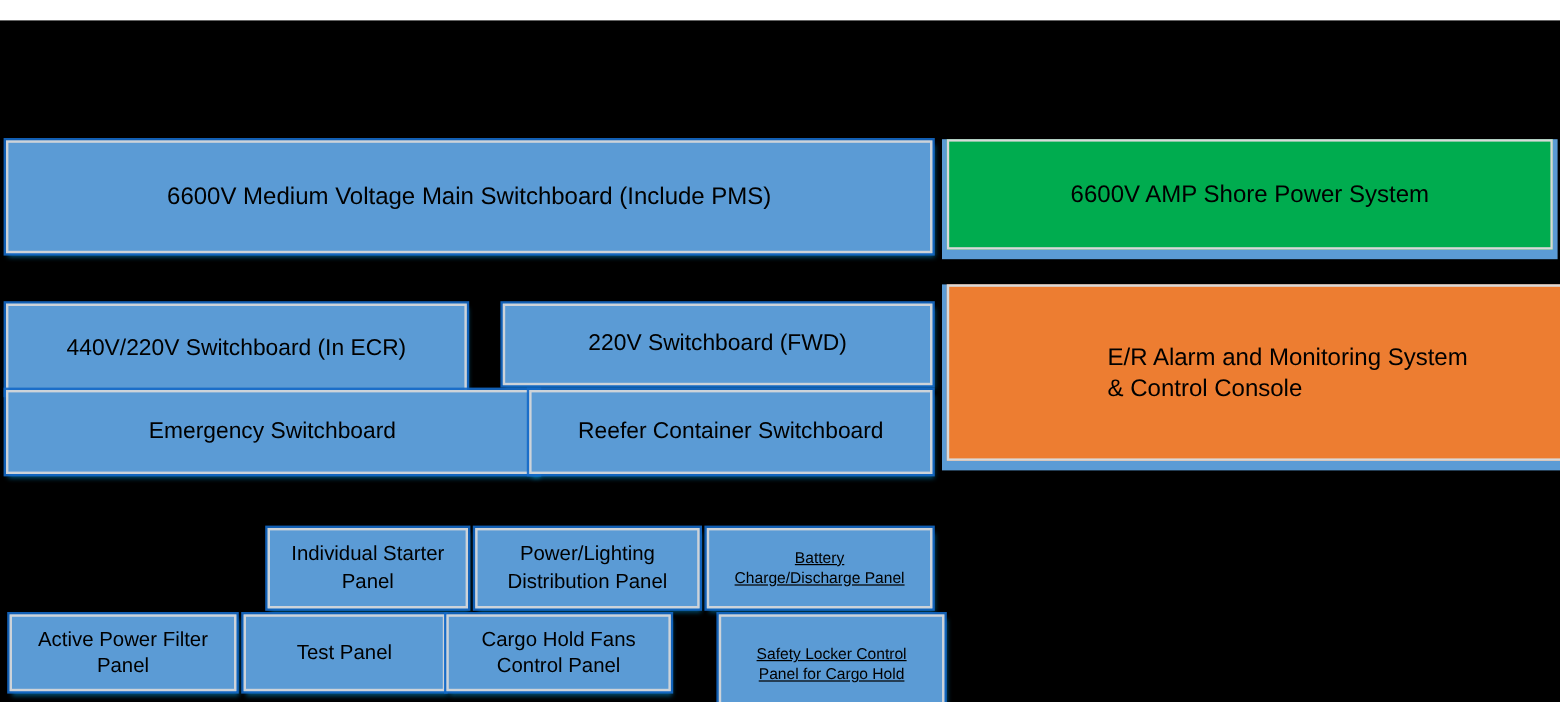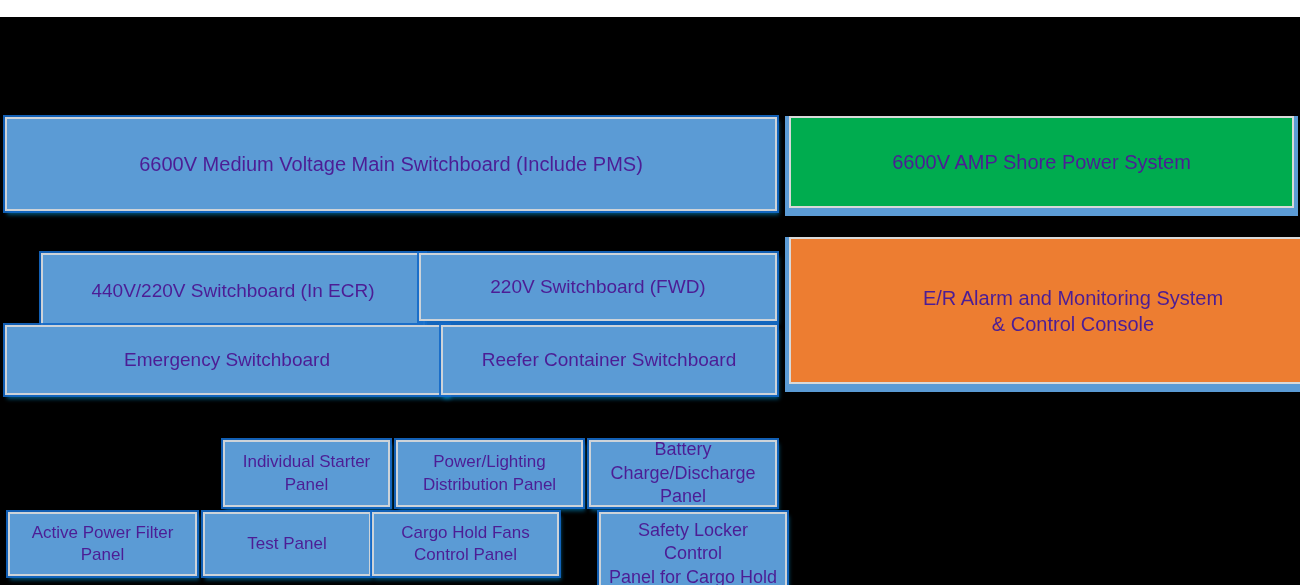--- a/index.html
+++ b/index.html
@@ -26,40 +26,39 @@
     text-align: center;
   }
 
   
   .shadow-frame { background: #5b9bd5; padding: 0 4px 8px 4px; }
   .fill-box {
     box-sizing: border-box;
     width: 100%; height: 100%;
     border: 2px solid #d9d9d9;
     display: flex; align-items: center; justify-content: center;
-    text-align: center;
   }
   .fill-green  { background: #00ac4f; }
   .fill-orange { background: #ed7d31; }
 
   .label {
-    color: #4c1d95;
+    color: #000000;
     white-space: pre-line;
     line-height: 1.3;
     padding: 2px 6px;
   }
   .t-xl { font-size: 20px; }
   .t-lg { font-size: 19px; }
   .t-md { font-size: 17px; }
-  .t-sm { font-size: 18px; }
+  .t-sm { font-size: 13px; text-decoration: underline; }
 
   
   .pos-main    { left: 5px;   top: 100px; width: 772px; height: 94px; }
   .pos-green   { left: 785px; top: 99px;  width: 513px; height: 100px; }
-  .pos-r2l     { left: 5px;   top: 236px; width: 384px; height: 76px; margin-left: 36px; }
+  .pos-r2l     { left: 5px;   top: 236px; width: 384px; height: 76px; }
   .pos-r2r     { left: 395px; top: 236px; width: 382px; height: 68px; padding-left: 24px; }
   .pos-r3l     { left: 5px;   top: 308px; width: 444px; height: 70px; }
   .pos-r3r     { left: 395px; top: 308px; width: 382px; height: 70px; padding-left: 46px; }
   .pos-orange  { left: 785px; top: 220px; width: 576px; height: 155px; }
 
   .pos-p0 { left: 8px;   top: 423px; width: 189px; height: 67px; }
   .pos-p1 { left: 203px; top: 423px; width: 187px; height: 67px; padding-left: 20px; }
   .pos-p2 { left: 396px; top: 423px; width: 187px; height: 67px; }
   .pos-p3 { left: 589px; top: 423px; width: 188px; height: 67px; }
   .pos-p4 { left: 8px;   top: 495px; width: 189px; height: 64px; }

